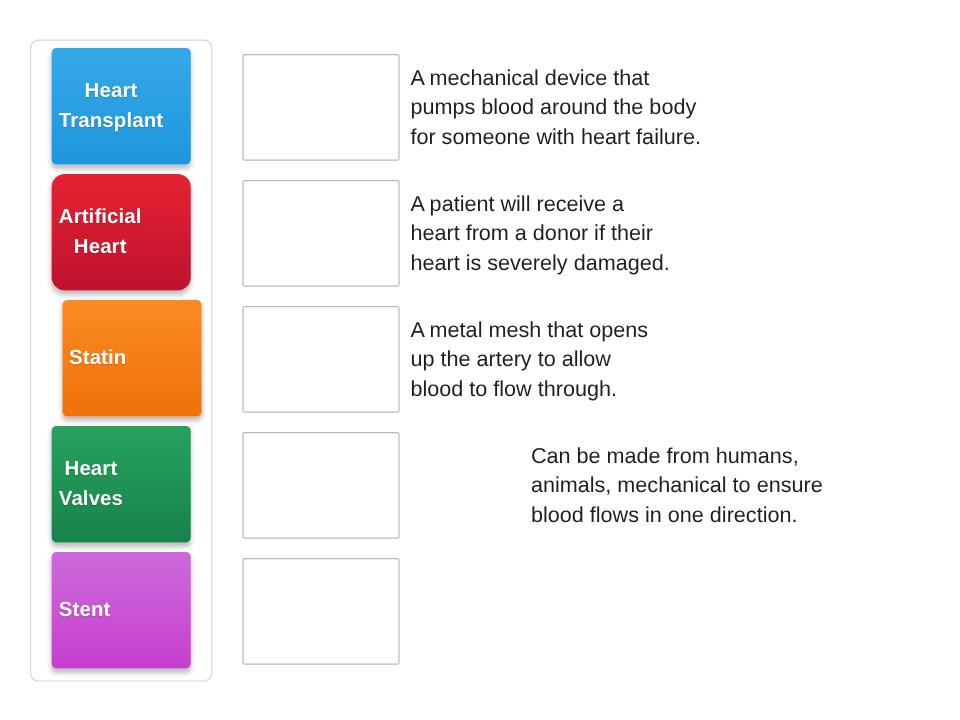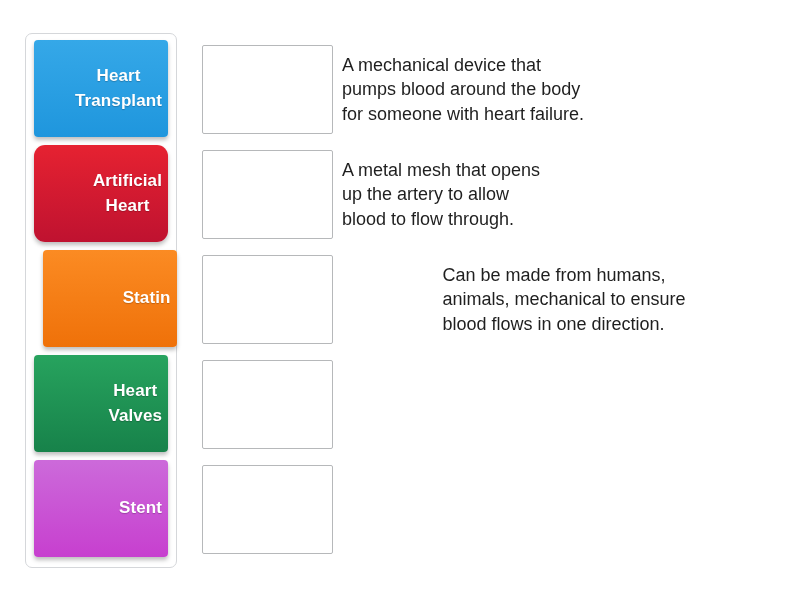--- a/index.html
+++ b/index.html
@@ -31,27 +31,27 @@
     border-radius: 7px;
     background: #ffffff;
     padding: 6px 0 0 0;
     display: flex;
     flex-direction: column;
     align-items: center;
   }
 
   .tile {
     position: relative;
-    width: 134px;
+    width: 116px;
     height: 97px;
     border-radius: 4px;
     margin-bottom: 8px;
     display: flex;
     align-items: center;
-    justify-content: flex-end;
+    justify-content: flex-start;
     text-align: center;
     color: #ffffff;
     font-weight: bold;
     font-size: 17px;
     line-height: 1.45;
     letter-spacing: 0.1px;
     text-shadow: 0 1px 1px rgba(0,0,0,0.22);
     box-shadow: 0 3px 4px rgba(0,0,0,0.26);
     cursor: move;
     user-select: none;
@@ -149,20 +149,25 @@
   </div>
 
   <div class="definition-column">
 
     <div class="definition-row">
       <div class="definition-text">A mechanical device that
 pumps blood around the body
 for someone with heart failure.</div>
     </div>
 
+    <div class="definition-row">
+      <div class="definition-text">A patient will receive a
+heart from a donor if their
+heart is severely damaged.</div>
+    </div>
 
 
     <div class="definition-row">
       <div class="definition-text">A metal mesh that opens
 up the artery to allow
 blood to flow through.</div>
     </div>
 
     <div class="definition-row">
       <div class="definition-text">Can be made from humans,

